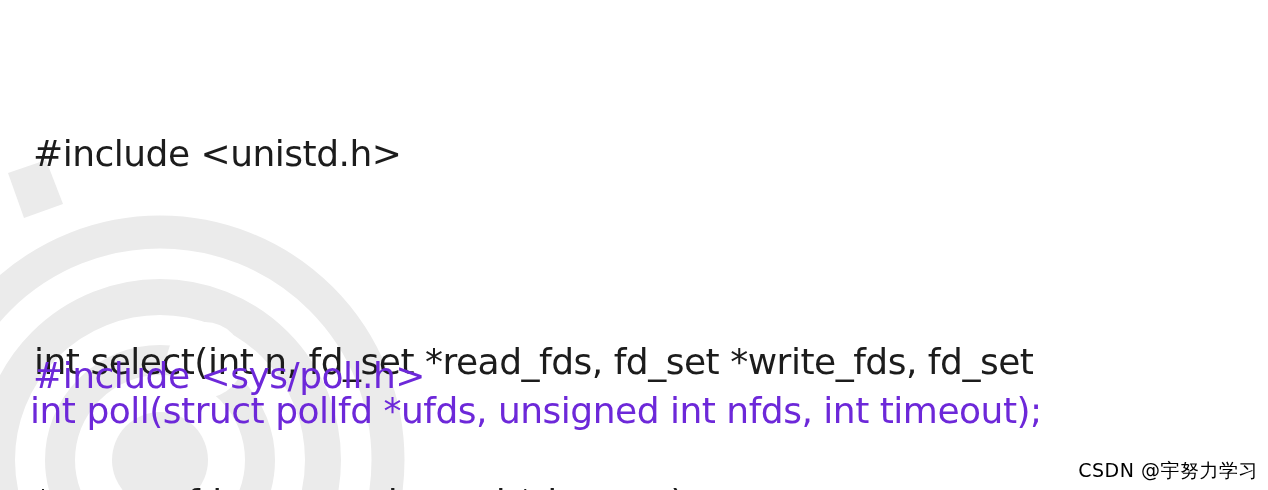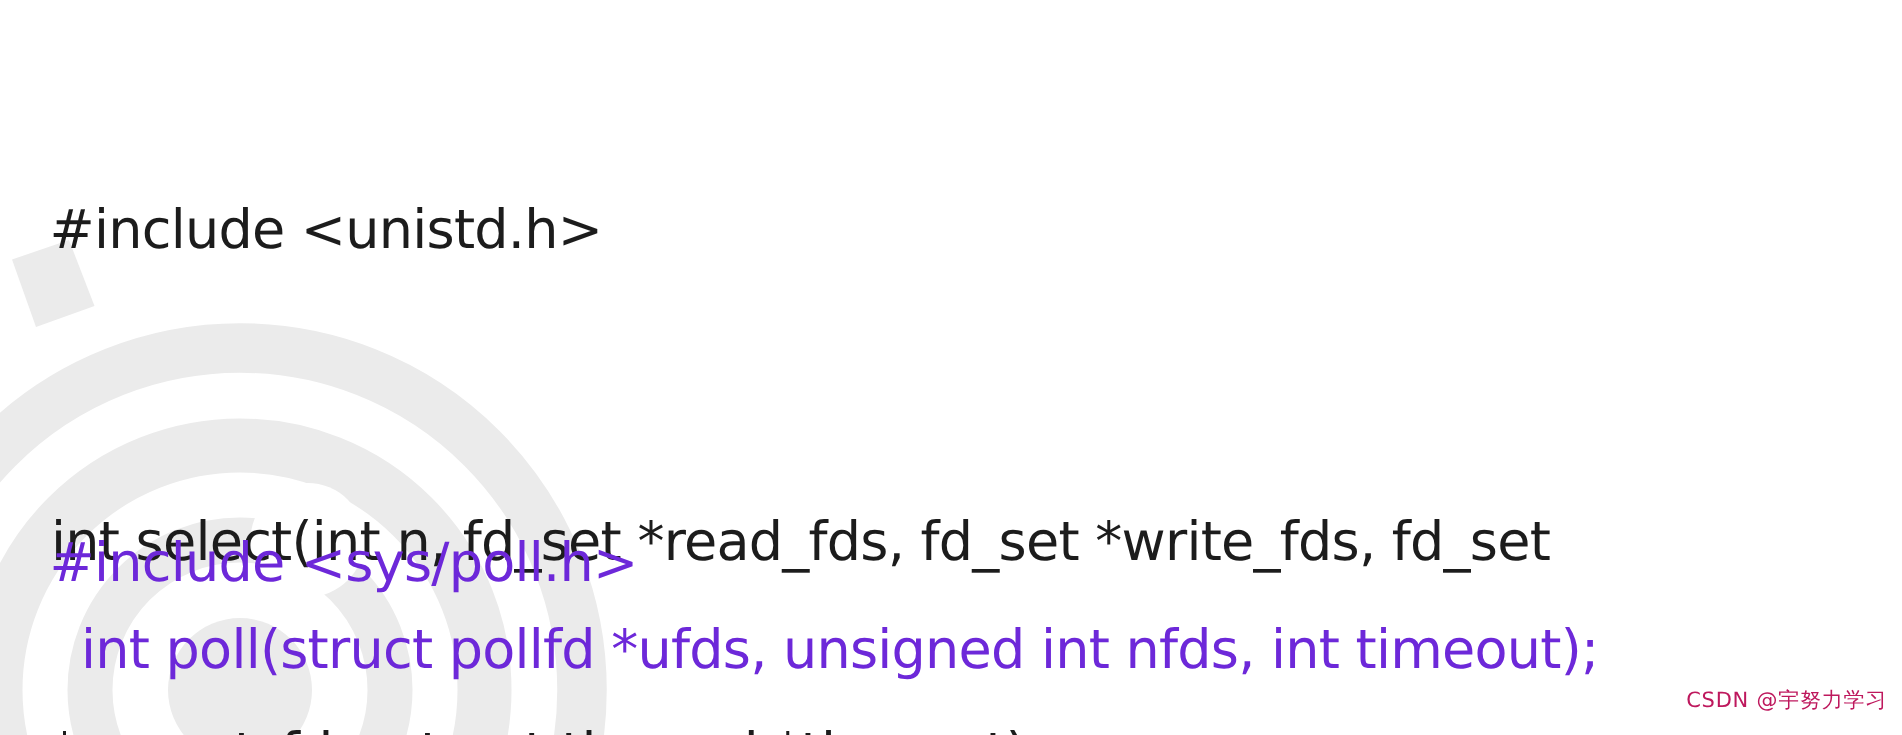--- a/index.html
+++ b/index.html
@@ -46,29 +46,28 @@
     font-size: 36px;
     line-height: 47px;
     letter-spacing: -0.5px;
   }
   .poll-include {
     left: 33px;
     top: 355px;
   }
   .poll-proto {
     left: 30px;
-    top: 413px;
-    margin-left: 24px;
+    top: 390px;
   }
   .author-credit {
     position: absolute;
     right: 10px;
     top: 458px;
-    font-size: 14px;
-    color: #be185d;
+    font-size: 19px;
+    color: #000000;
     white-space: pre;
     letter-spacing: 0.5px;
   }
 </style>
 </head>
 <body>
 
 <svg class="wm-svg" width="1268" height="490" viewBox="0 0 1268 490" aria-hidden="true">
   <g>
     <polygon points="8,173 46,160 63,204 24,218" fill="#ebebeb"></polygon>

